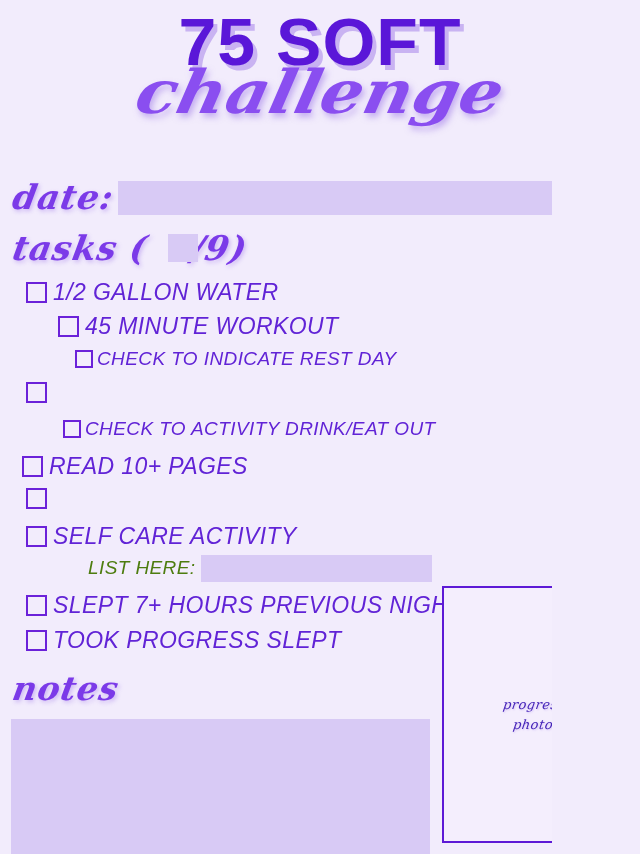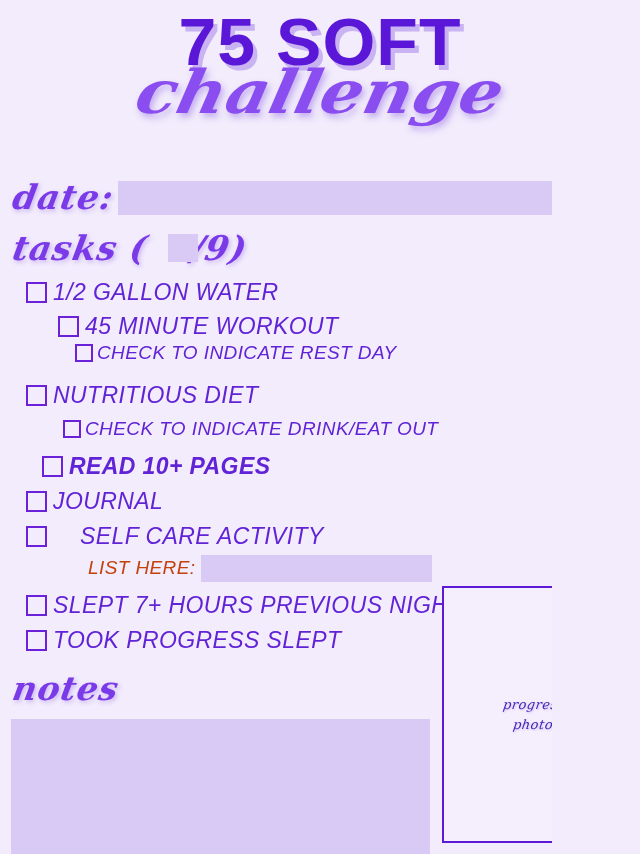--- a/index.html
+++ b/index.html
@@ -149,21 +149,21 @@
     position: absolute;
     left: 88px;
     top: 557px;
     display: flex;
     align-items: center;
   }
   .listhere-label {
     font-family: "Liberation Sans", sans-serif;
     font-style: italic;
     font-size: 19px;
-    color: #c2410c;
+    color: #4d7c0f;
     letter-spacing: 0.4px;
     white-space: nowrap;
   }
   .listhere-input {
     position: absolute;
     left: 201px;
     top: 555px;
     width: 231px;
     height: 27px;
     background: #d8caf5;
@@ -236,41 +236,39 @@
 
   <div class="checklist" id="checklist">
       <div class="check-row" style="top: 9px; left: 26px;">
         <span class="cbox lvl1"></span>
         <span class="item-text lvl1">1/2 GALLON WATER</span>
       </div>
       <div class="check-row" style="top: 43px; left: 26px; padding-left: 32px;">
         <span class="cbox lvl1"></span>
         <span class="item-text lvl1">45 MINUTE WORKOUT</span>
       </div>
-      <div class="check-row" style="top: 72px; left: 63px; padding-left: 12px;">
+      <div class="check-row" style="top: 78px; left: 63px; padding-left: 12px;">
         <span class="cbox lvl2"></span>
         <span class="item-text lvl2">CHECK TO INDICATE REST DAY</span>
       </div>
       <div class="check-row" style="top: 112px; left: 26px;">
         <span class="cbox lvl1"></span>
-        <span class="item-text lvl1">NUTRITIOUS DIET</span>
       </div>
       <div class="check-row" style="top: 148px; left: 63px;">
         <span class="cbox lvl2"></span>
-        <span class="item-text lvl2">CHECK TO INDICATE DRINK/EAT OUT</span>
-      </div>
-      <div class="check-row" style="top: 183px; left: 42px; font-weight: bold;">
+        <span class="item-text lvl2">CHECK TO ACTIVITY DRINK/EAT OUT</span>
+      </div>
+      <div class="check-row" style="top: 183px; left: 22px;">
         <span class="cbox lvl1"></span>
         <span class="item-text lvl1">READ 10+ PAGES</span>
       </div>
       <div class="check-row" style="top: 218px; left: 26px;">
         <span class="cbox lvl1"></span>
-        <span class="item-text lvl1">JOURNAL</span>
-      </div>
-      <div class="check-row" style="top: 253px; left: 26px; gap: 27px;">
+      </div>
+      <div class="check-row" style="top: 253px; left: 26px;">
         <span class="cbox lvl1"></span>
         <span class="item-text lvl1">SELF CARE ACTIVITY</span>
       </div>
       <div class="check-row" style="top: 322px; left: 26px;">
         <span class="cbox lvl1"></span>
         <span class="item-text lvl1">SLEPT 7+ HOURS PREVIOUS NIGHT</span>
       </div>
       <div class="check-row" style="top: 357px; left: 26px;">
         <span class="cbox lvl1"></span>
         <span class="item-text lvl1">TOOK PROGRESS SLEPT</span>

